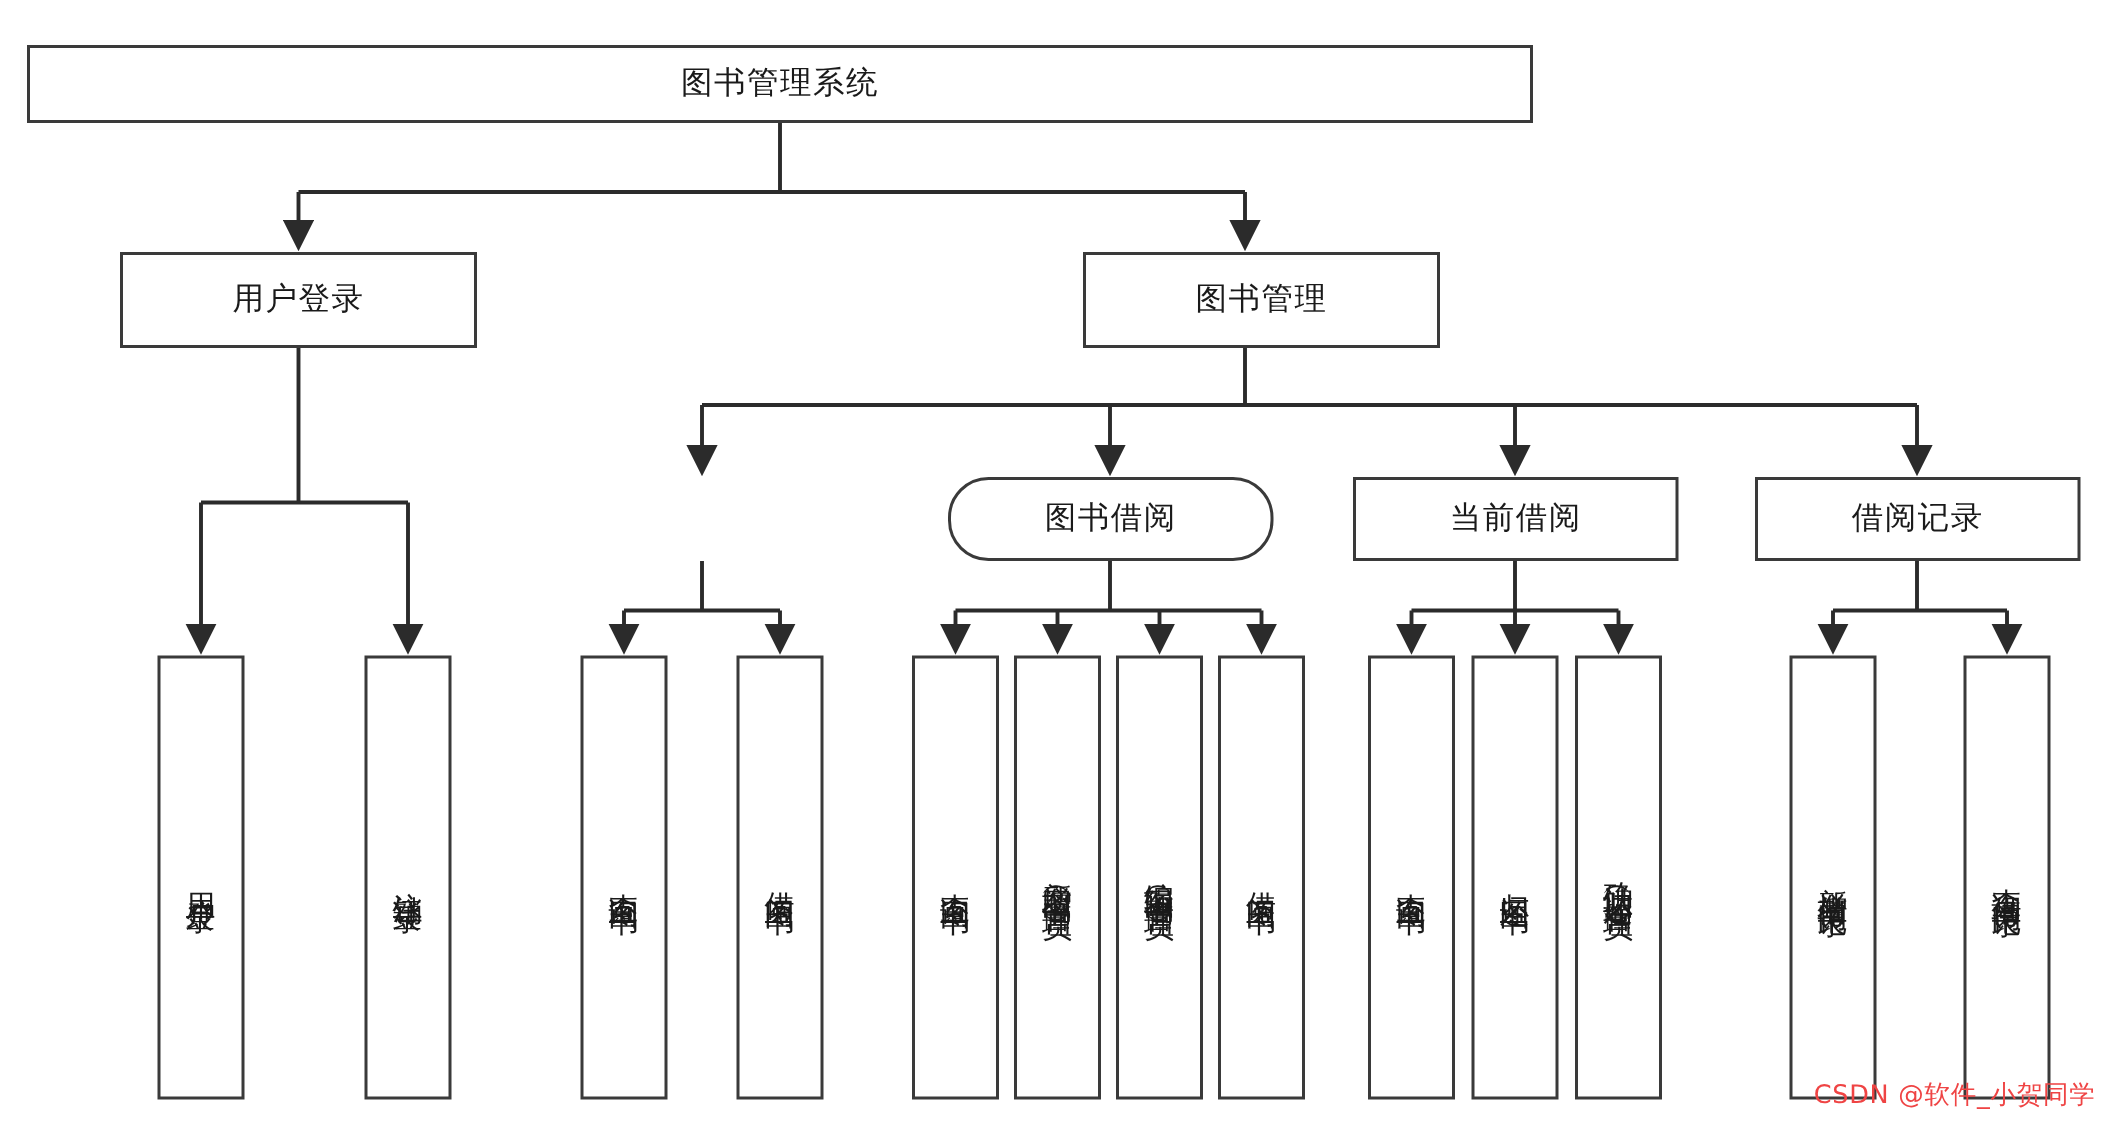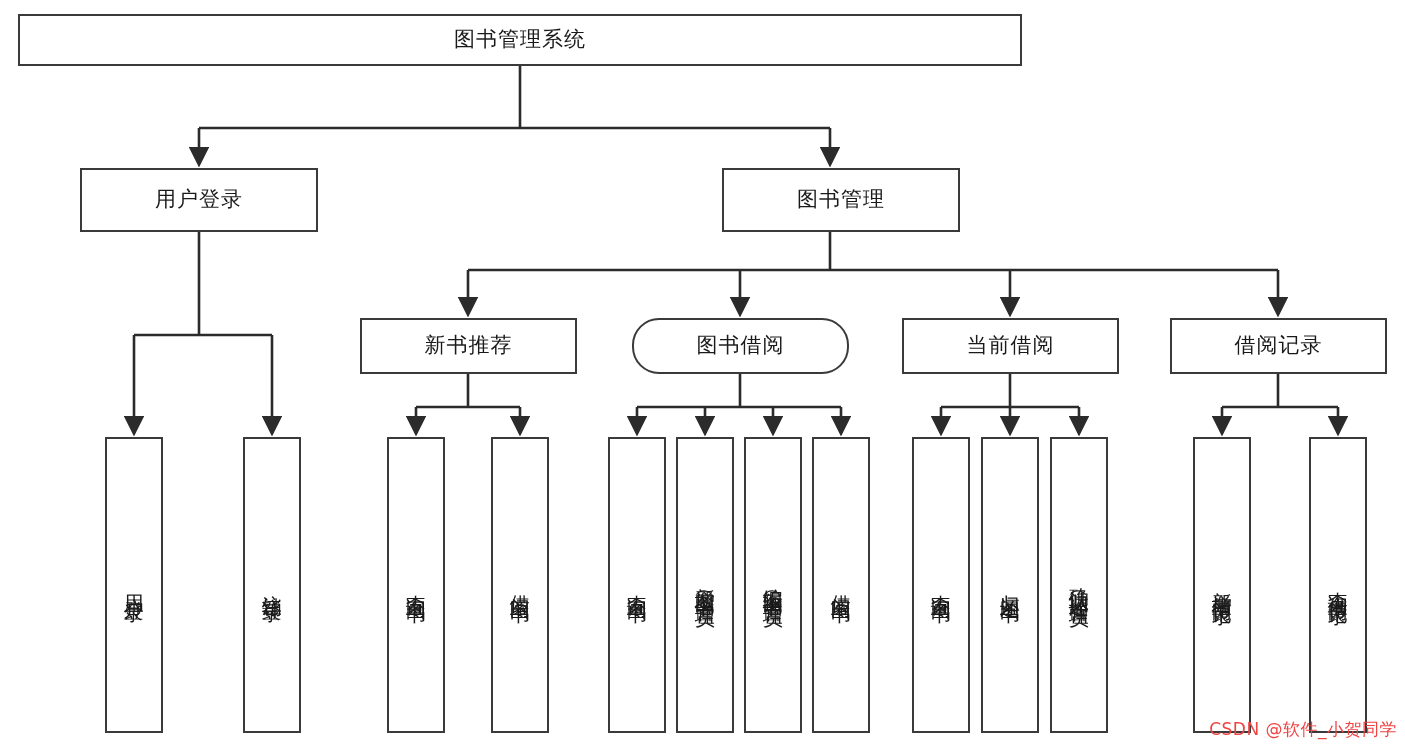--- a/index.html
+++ b/index.html
@@ -117,35 +117,32 @@
       <path d="M 1010 407 L 1010 433" marker-end="url(#arrow)"></path>
       <path d="M 1079 407 L 1079 433" marker-end="url(#arrow)"></path>
 
       <path d="M 1278 374 L 1278 407"></path>
       <path d="M 1222 407 L 1338 407"></path>
       <path d="M 1222 407 L 1222 433" marker-end="url(#arrow)"></path>
       <path d="M 1338 407 L 1338 433" marker-end="url(#arrow)"></path>
     </g>
   </svg>
 
-  <div class="node horiz" style="left:18px; top:14px; width:1004px; height:52px;">
+  <div class="node horiz" style="left:18px; top:30px; width:1004px; height:52px;">
     <span class="label">图书管理系统</span>
   </div>
 
   <div class="node horiz" style="left:80px; top:168px; width:238px; height:64px;">
     <span class="label">用户登录</span>
   </div>
 
   <div class="node horiz" style="left:711px; top:168px; width:238px; height:64px;margin-left:11px;">
     <span class="label">图书管理</span>
   </div>
 
-  <div class="node horiz" style="left:360px; top:318px; width:217px; height:56px;">
-    <span class="label">新书推荐</span>
-  </div>
 
   <div class="node horiz" style="left:632px; top:318px; width:217px; height:56px;border-radius:27px;">
     <span class="label">图书借阅</span>
   </div>
 
   <div class="node horiz" style="left:902px; top:318px; width:217px; height:56px;">
     <span class="label">当前借阅</span>
   </div>
 
   <div class="node horiz" style="left:1170px; top:318px; width:217px; height:56px;">

